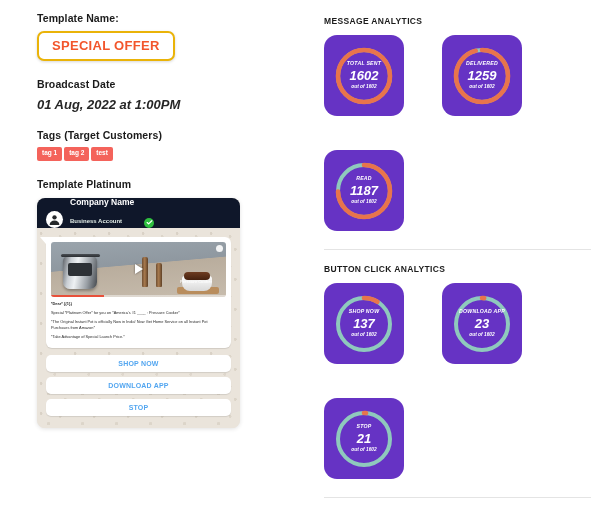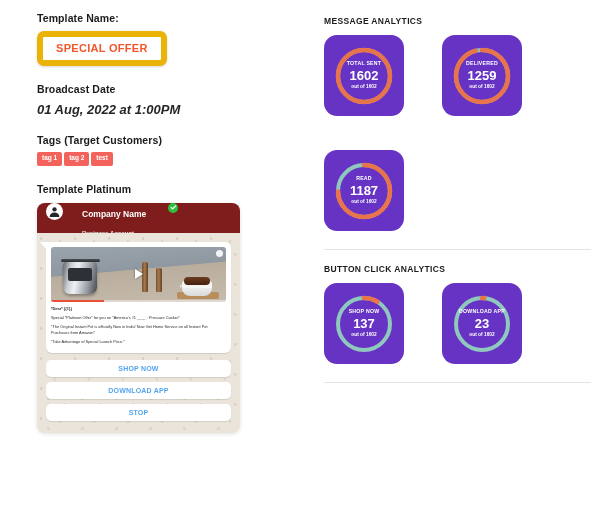--- a/index.html
+++ b/index.html
@@ -20,24 +20,24 @@
     letter-spacing: 0.1px;
   }
   .label-tpl { margin-top: 4px; }
 
   .name-chip {
     display: inline-block;
     margin-top: 7px;
     padding: 5px 13px 6px;
     border-radius: 7px;
     background: #ffffff;
-    border: 6px solid #eab308;
+    border: 2px solid #eab308;
     box-shadow: 0 1px 3px rgba(0,0,0,.16);
     color: #f2562c;
-    font-size: 11px;
+    font-size: 13px;
     font-weight: bold;
     letter-spacing: .3px;
   }
 
   .label-date { margin-top: 17px; }
   .date-value {
     margin-top: 7px;
     font-size: 13px;
     font-style: italic;
     font-weight: bold;
@@ -61,26 +61,26 @@
   
   .preview-card {
     margin-top: 8px;
     width: 203px;
     border-radius: 8px;
     overflow: hidden;
     background: #e9e3da;
     box-shadow: 0 1px 4px rgba(0,0,0,.12);
   }
   .wa-header {
-    background: #7f1d1d;
+    background: #0f172a;
     height: 30px;
     display: flex;
-    align-items: flex-start;
+    align-items: flex-end;
     padding: 0 9px;
-    gap: 19px;
+    gap: 7px;
   }
   .wa-avatar {
     width: 17px; height: 17px; border-radius: 50%;
     background: #ffffff;
     display: flex; align-items: center; justify-content: center;
     flex: 0 0 auto;
   }
   .wa-avatar svg { width: 13px; height: 13px; display: block; }
   .wa-names { line-height: 1.15; }
   .wa-company { color: #fff; font-size: 8.5px; font-weight: bold; }
@@ -205,21 +205,21 @@
     box-shadow:0 1px 1px rgba(0,0,0,.10);
   }
   .wa-btn:last-child{ margin-bottom:0; }
 
   
   .right-col { width: 280px; padding: 16px 9px 0 4px; }
   .sect-title {
     font-size: 8.5px; font-weight: bold; color: #1b1b1b;
     letter-spacing: .35px;
   }
-  .cards { display: flex; flex-wrap: wrap; gap: 34px 38px; margin-top: 9px; }
+  .cards { display: flex; flex-wrap: wrap; gap: 34px 38px; margin-top: 9px; font-style: italic; }
   .stat-card {
     width: 80px; height: 81px;
     background: #6633c4;
     border-radius: 13px;
     display: flex; align-items: center; justify-content: center;
     position: relative;
   }
   .donut { position: relative; width: 62px; height: 62px; }
   .donut svg { position: absolute; inset: 0; transform: rotate(-90deg); }
   .donut-center {
@@ -386,18 +386,31 @@
             <circle class="arc" cx="31" cy="31" r="26" fill="none" stroke="#e8744c" stroke-width="4.6" stroke-linecap="round" stroke-dasharray="2.2870794518133697 161.07573853485587" stroke-dashoffset="0"></circle>
           </svg>
           <div class="donut-center">
             <span class="donut-label">DOWNLOAD APP</span>
             <span class="donut-value">23</span>
             <span class="donut-sub">out of 1602</span>
           </div>
         </div>
       </div>
 
+      <div class="stat-card">
+        <div class="donut">
+          <svg viewBox="0 0 62 62">
+            <circle cx="31" cy="31" r="26" fill="none" stroke="#8fc9bd" stroke-width="4"></circle>
+            <circle class="arc" cx="31" cy="31" r="26" fill="none" stroke="#e8744c" stroke-width="4.6" stroke-linecap="round" stroke-dasharray="2.1237166338267004 161.23910135284257" stroke-dashoffset="0"></circle>
+          </svg>
+          <div class="donut-center">
+            <span class="donut-label">STOP</span>
+            <span class="donut-value">21</span>
+            <span class="donut-sub">out of 1602</span>
+          </div>
+        </div>
+      </div>
     </div>
 
     <div class="divider"></div>
 
   </div>
 </div>
 
 </body></html>

